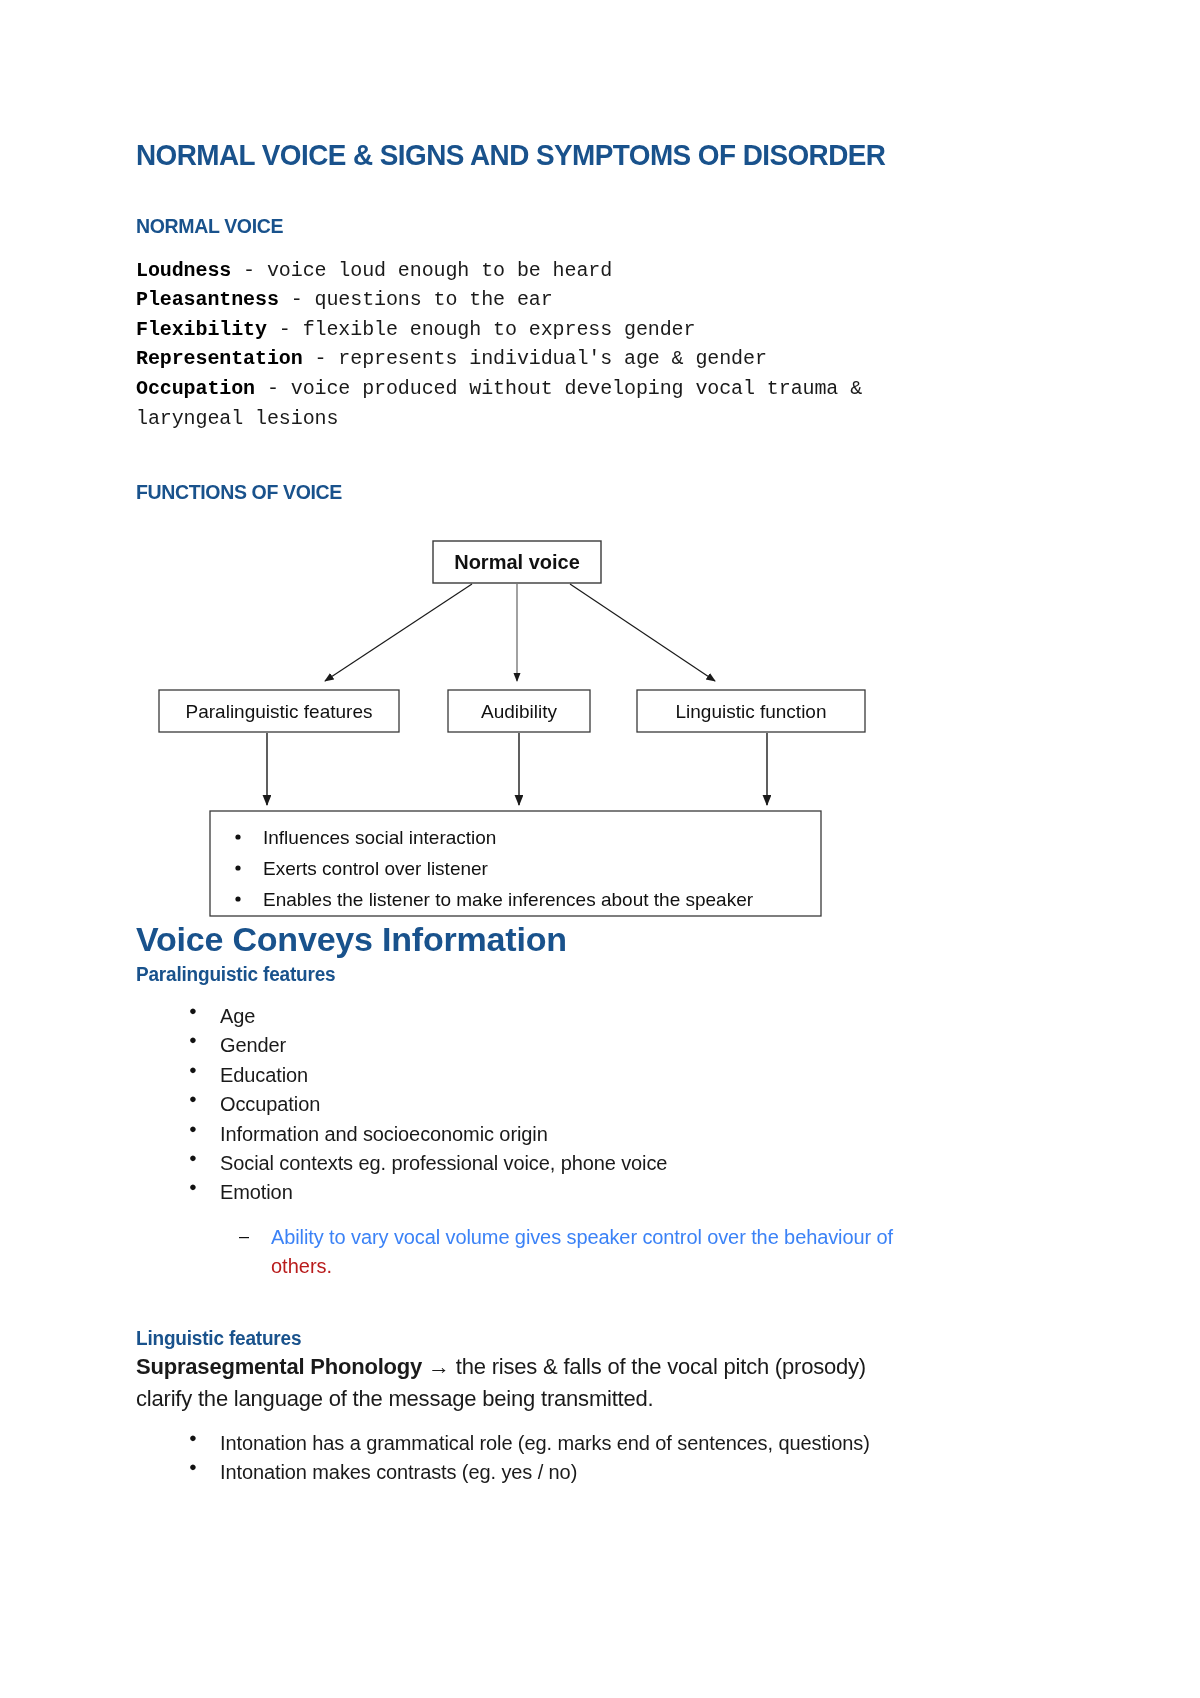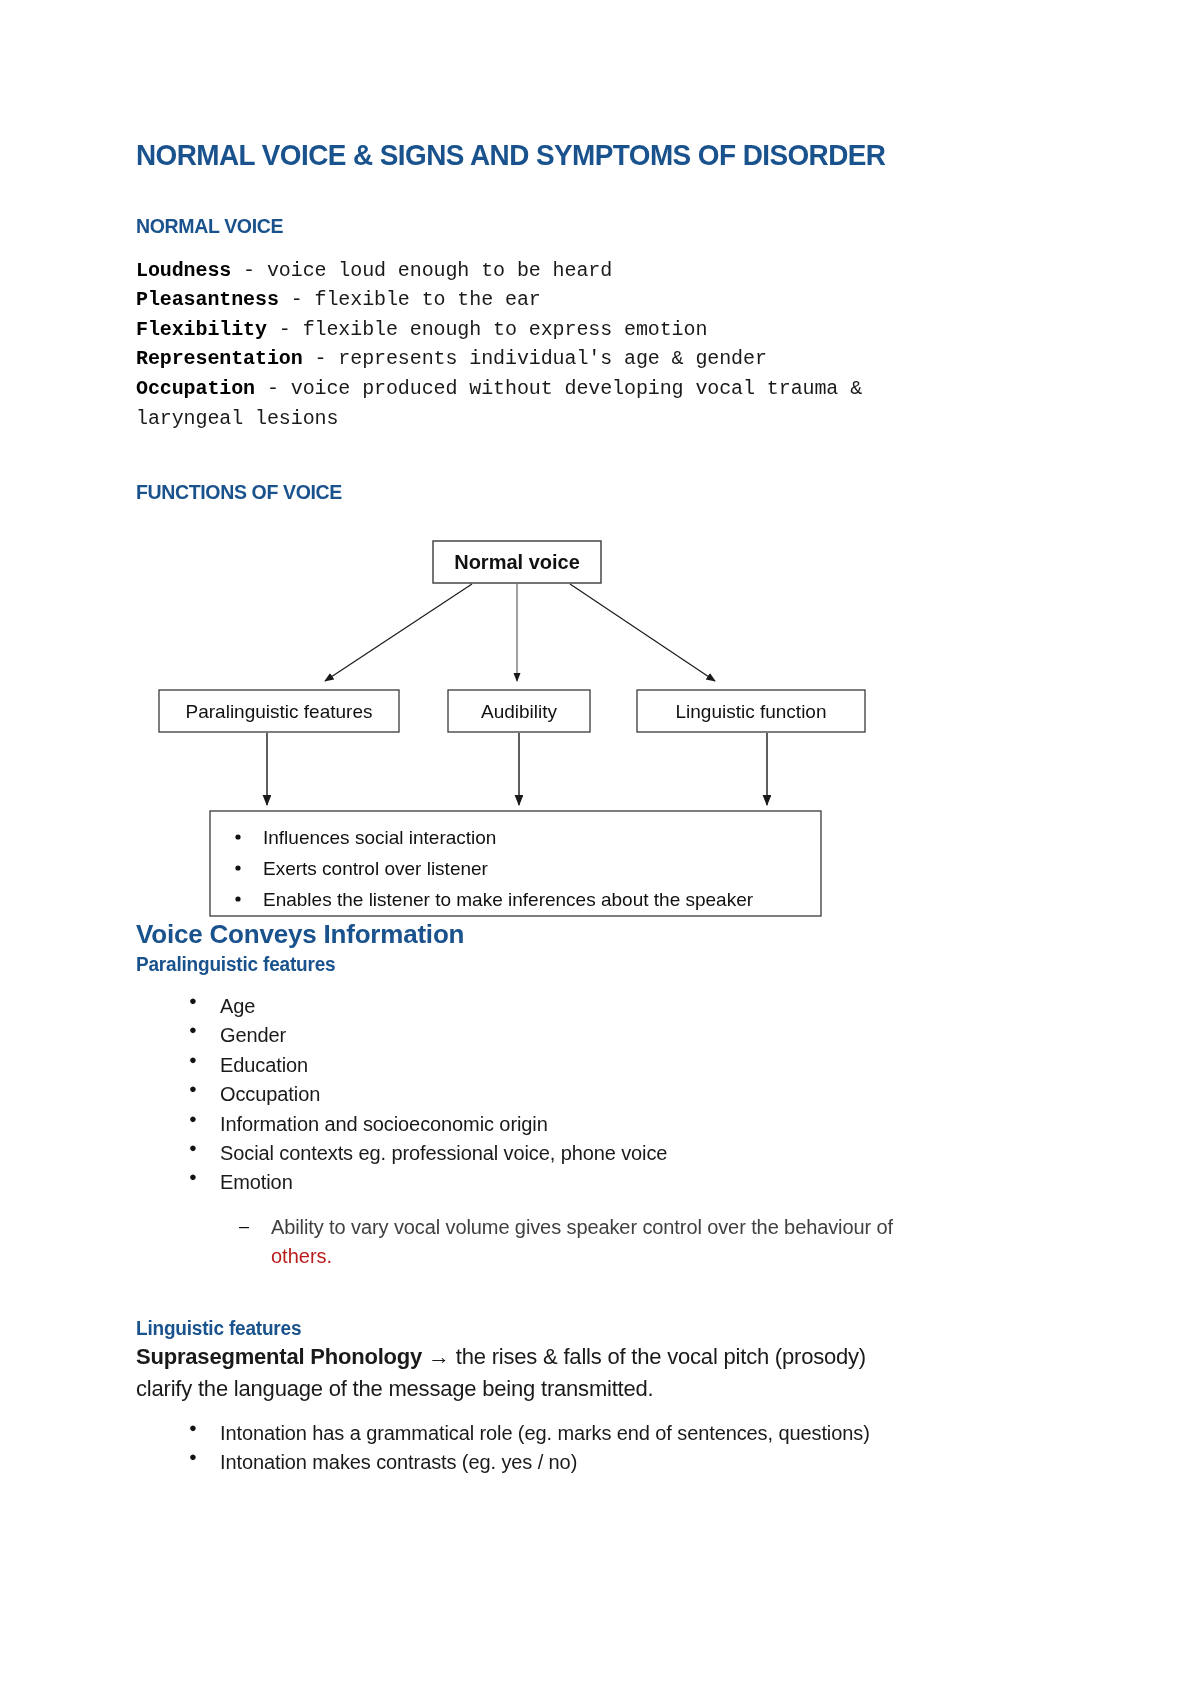--- a/index.html
+++ b/index.html
@@ -53,21 +53,21 @@
     margin: 0;
     line-height: 1.2;
     white-space: nowrap;
   }
   .h2-normal-voice { padding-top: 40px; }
   .h2-functions { padding-top: 46px; }
 
   .section-title {
     color: #19528c;
     font-weight: bold;
-    font-size: 26px;
+    font-size: 34px;
     margin: 0;
     line-height: 1.25;
     letter-spacing: -0.2px;
   }
   .sub-title {
     color: #19528c;
     font-weight: bold;
     font-size: 20px;
     margin: 0;
     line-height: 1.3;
@@ -121,21 +121,21 @@
     color: #111;
   }
   ul.sub-bullets {
     margin: 0;
     padding: 0;
     list-style: none;
   }
   ul.sub-bullets > li {
     font-size: 20px;
     line-height: 1.47;
-    color: #404040;
+    color: #3b82f6;
     position: relative;
     padding-left: 135px;
     text-indent: 0;
     letter-spacing: -0.1px;
   }
   ul.sub-bullets > li::before {
     content: "\2013";
     position: absolute;
     left: 103px;
     top: 0;
@@ -163,22 +163,22 @@
 
 <div class="page">
   <div class="content">
 
     <h1 class="doc-title">NORMAL VOICE &amp; SIGNS AND SYMPTOMS OF DISORDER</h1>
 
     <h2 class="h2-blue h2-normal-voice">NORMAL VOICE</h2>
 
     <div class="def-list">
       <p class="body-line"><b>Loudness</b><span> - </span><span>voice loud enough to be heard</span></p>
-      <p class="body-line"><b>Pleasantness</b><span> - </span><span>flexible to the ear</span></p>
-      <p class="body-line"><b>Flexibility</b><span> - </span><span>flexible enough to express emotion</span></p>
+      <p class="body-line"><b>Pleasantness</b><span> - </span><span>questions to the ear</span></p>
+      <p class="body-line"><b>Flexibility</b><span> - </span><span>flexible enough to express gender</span></p>
       <p class="body-line"><b>Representation</b><span> - </span><span>represents individual's age &amp; gender</span></p>
       <p class="body-line"><b>Occupation</b><span> - </span><span>voice produced without developing vocal trauma &amp; laryngeal lesions</span></p>
     </div>
 
     <h2 class="h2-blue h2-functions">FUNCTIONS OF VOICE</h2>
 
     <div class="diagram-wrap">
       <svg width="800" height="400" viewBox="0 0 800 400" xmlns="http://www.w3.org/2000/svg">
         <defs>
           <marker id="arrowhead" markerWidth="9" markerHeight="9" refX="7.2" refY="3.2" orient="auto">

